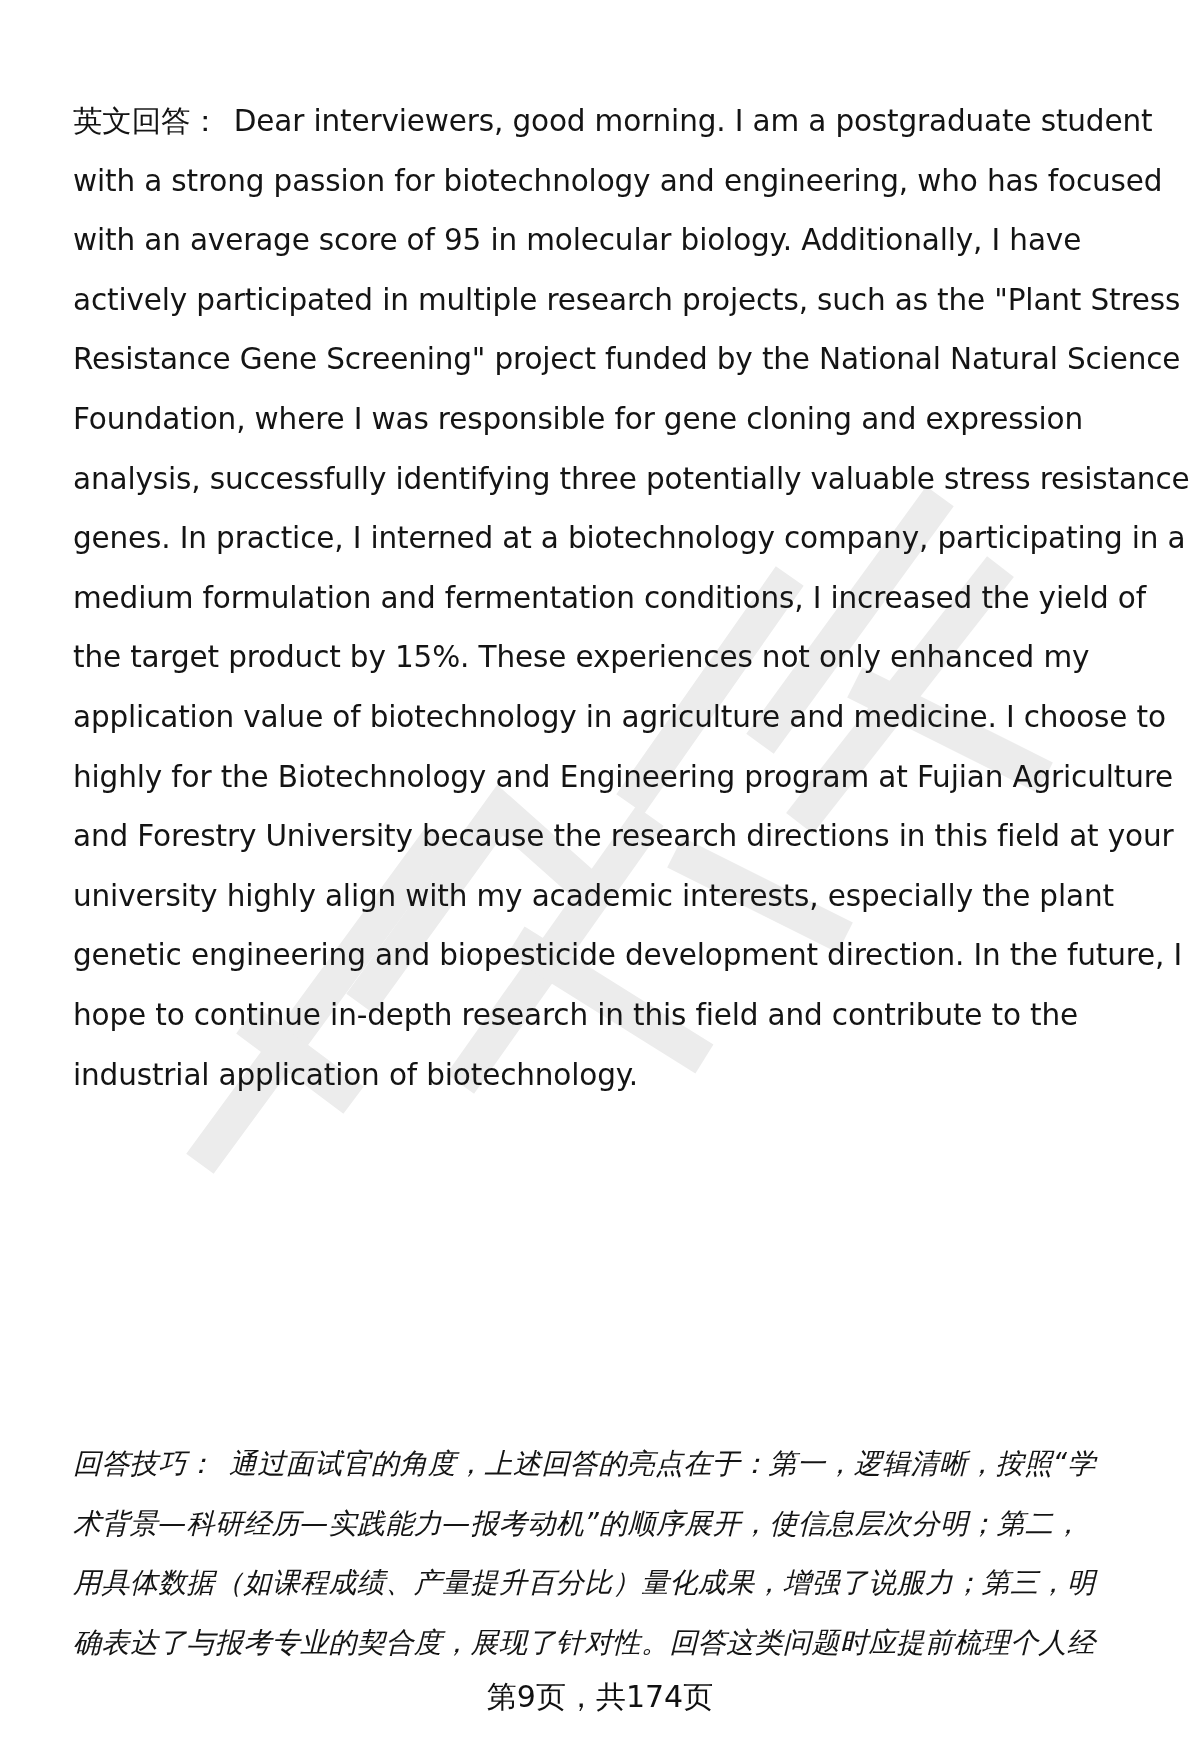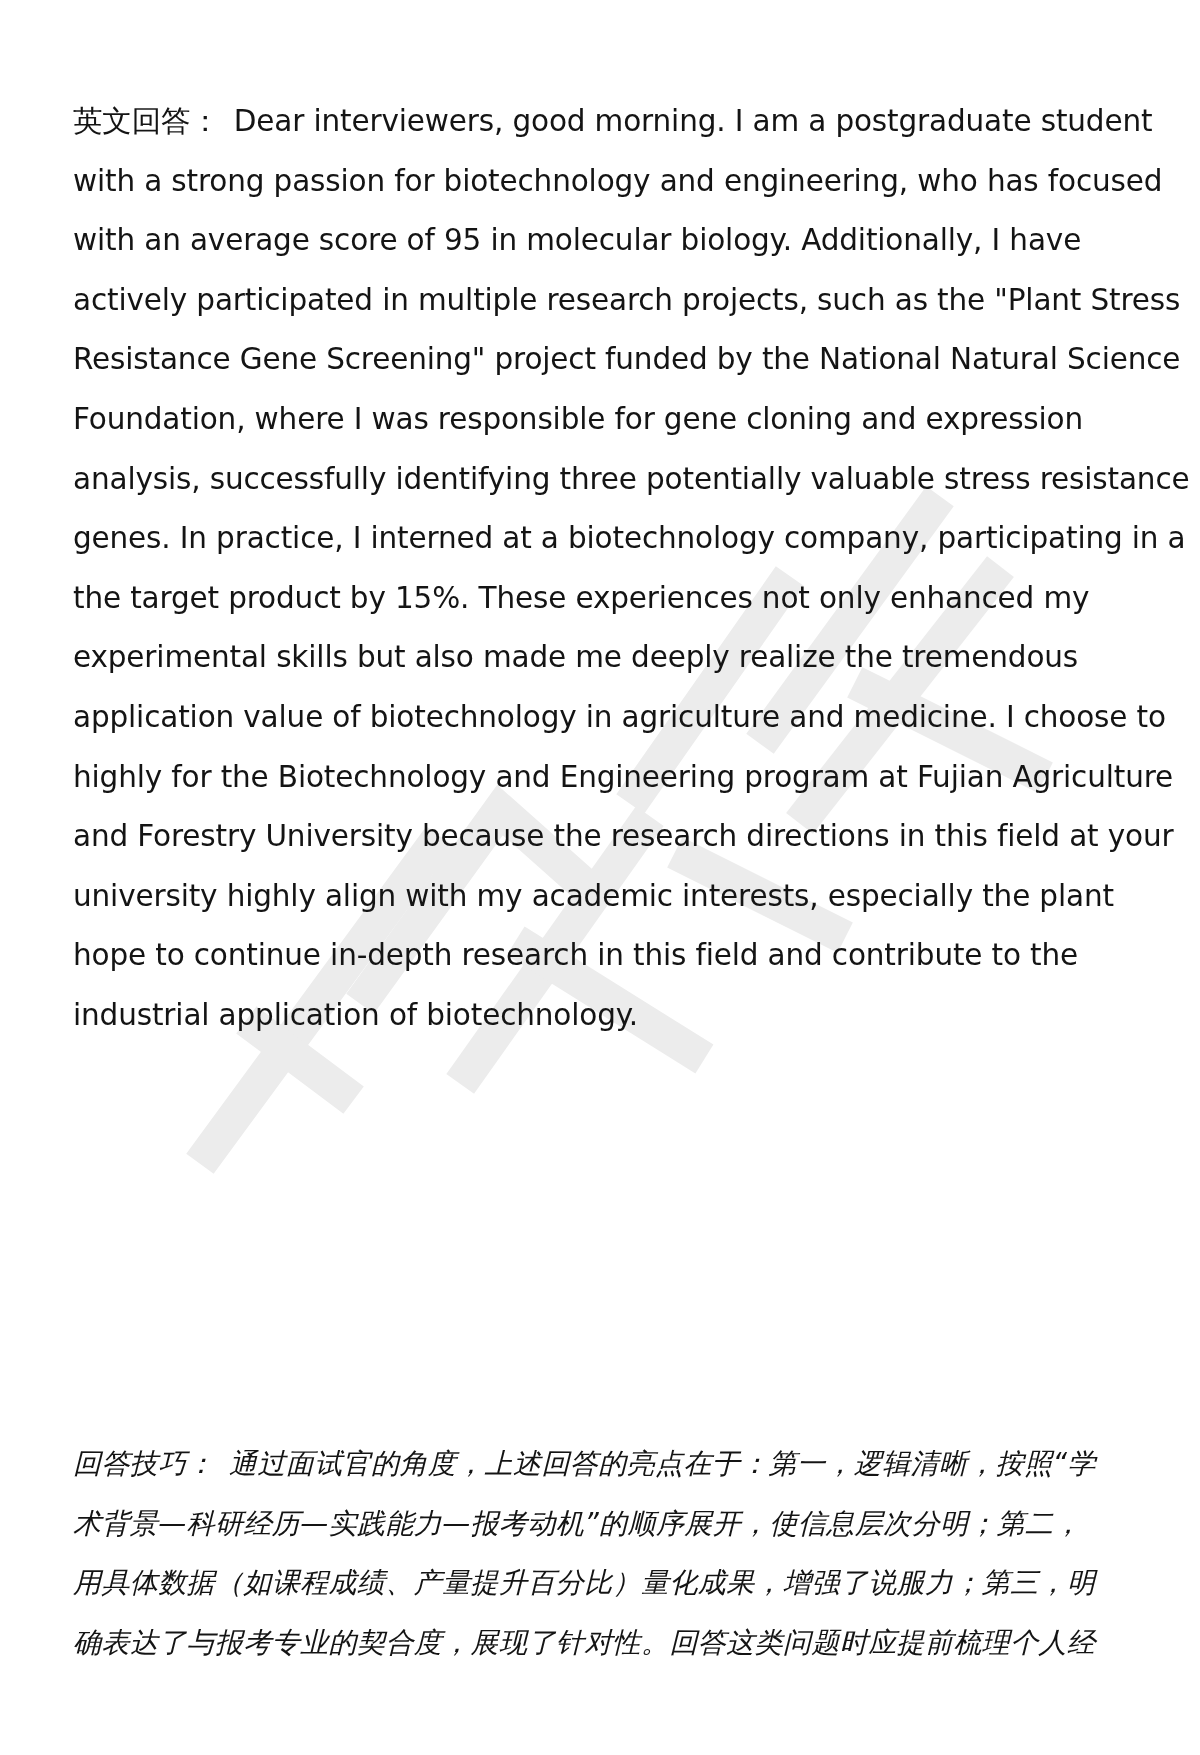--- a/index.html
+++ b/index.html
@@ -89,30 +89,32 @@
 
   <div class="para para-answer">
     <span class="line"><span class="label">英文回答：</span><span>Dear interviewers, good morning. I am a postgraduate student</span></span>
     <span class="line">with a strong passion for biotechnology and engineering, who has focused</span>
     <span class="line">with an average score of 95 in molecular biology. Additionally, I have</span>
     <span class="line">actively participated in multiple research projects, such as the "Plant Stress</span>
     <span class="line">Resistance Gene Screening" project funded by the National Natural Science</span>
     <span class="line">Foundation, where I was responsible for gene cloning and expression</span>
     <span class="line">analysis, successfully identifying three potentially valuable stress resistance</span>
     <span class="line">genes. In practice, I interned at a biotechnology company, participating in a</span>
+    <span class="line">medium formulation and fermentation conditions, I increased the yield of</span>
     <span class="line">the target product by 15%. These experiences not only enhanced my</span>
-    <span class="line">experimental skills but also made me deeply realize the tremendous</span>
     <span class="line">application value of biotechnology in agriculture and medicine. I choose to</span>
     <span class="line">highly for the Biotechnology and Engineering program at Fujian Agriculture</span>
     <span class="line">and Forestry University because the research directions in this field at your</span>
     <span class="line">university highly align with my academic interests, especially the plant</span>
+    <span class="line">genetic engineering and biopesticide development direction. In the future, I</span>
     <span class="line">hope to continue in-depth research in this field and contribute to the</span>
     <span class="line">industrial application of biotechnology.</span>
   </div>
 
   <div class="para para-tips">
     <span class="line"><span class="label">回答技巧：</span><span>通过面试官的角度，上述回答的亮点在于：第一，逻辑清晰，按照“学</span></span>
     <span class="line">术背景—科研经历—实践能力—报考动机”的顺序展开，使信息层次分明；第二，</span>
     <span class="line">用具体数据（如课程成绩、产量提升百分比）量化成果，增强了说服力；第三，明</span>
     <span class="line">确表达了与报考专业的契合度，展现了针对性。回答这类问题时应提前梳理个人经</span>
   </div>
 
+  <div class="footer">第9页，共174页</div>
 </div>
 
 </body></html>

